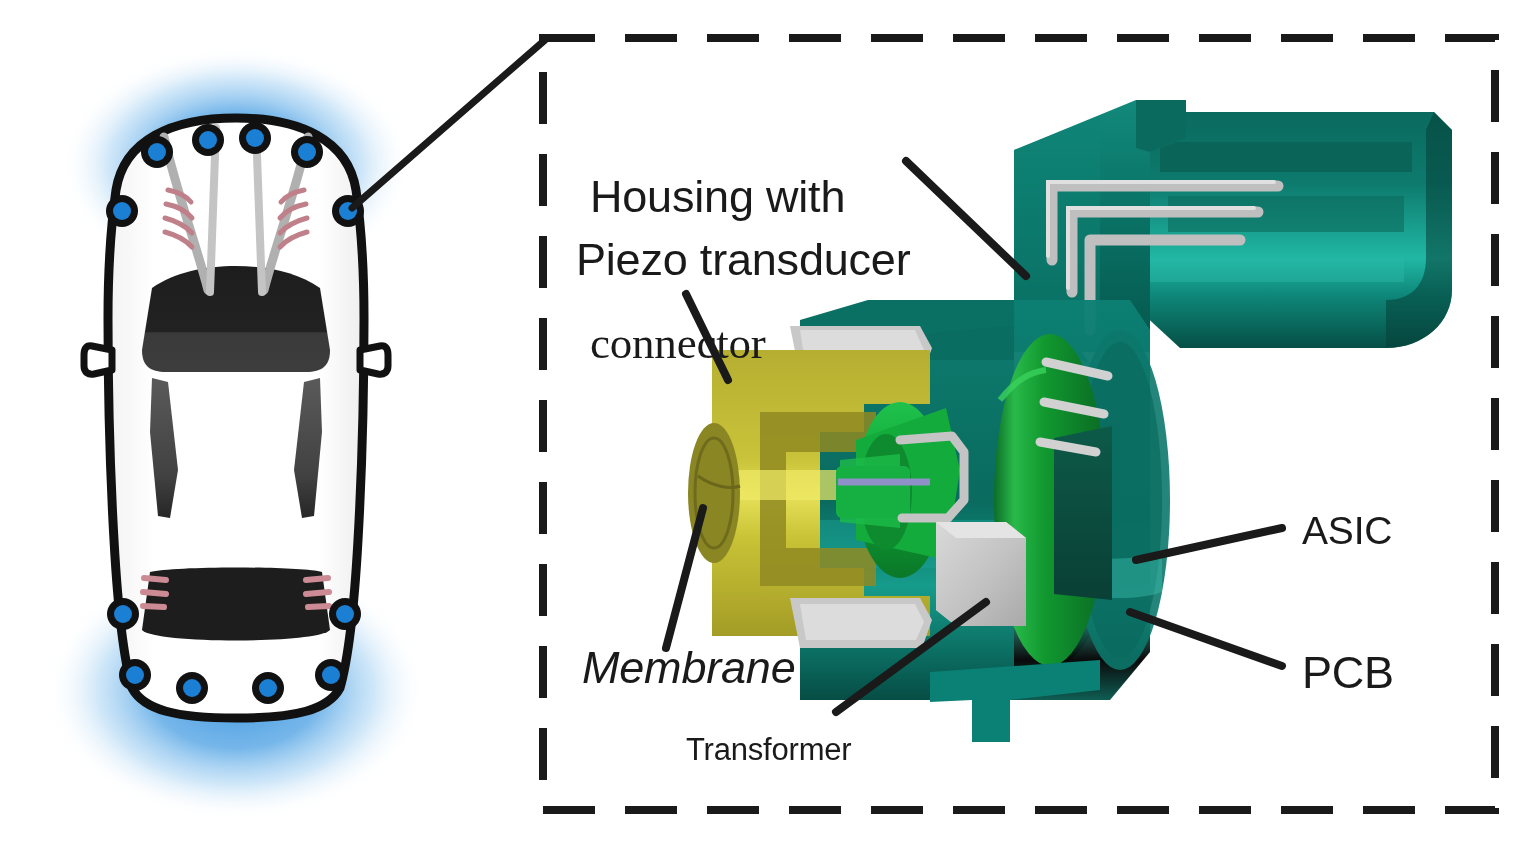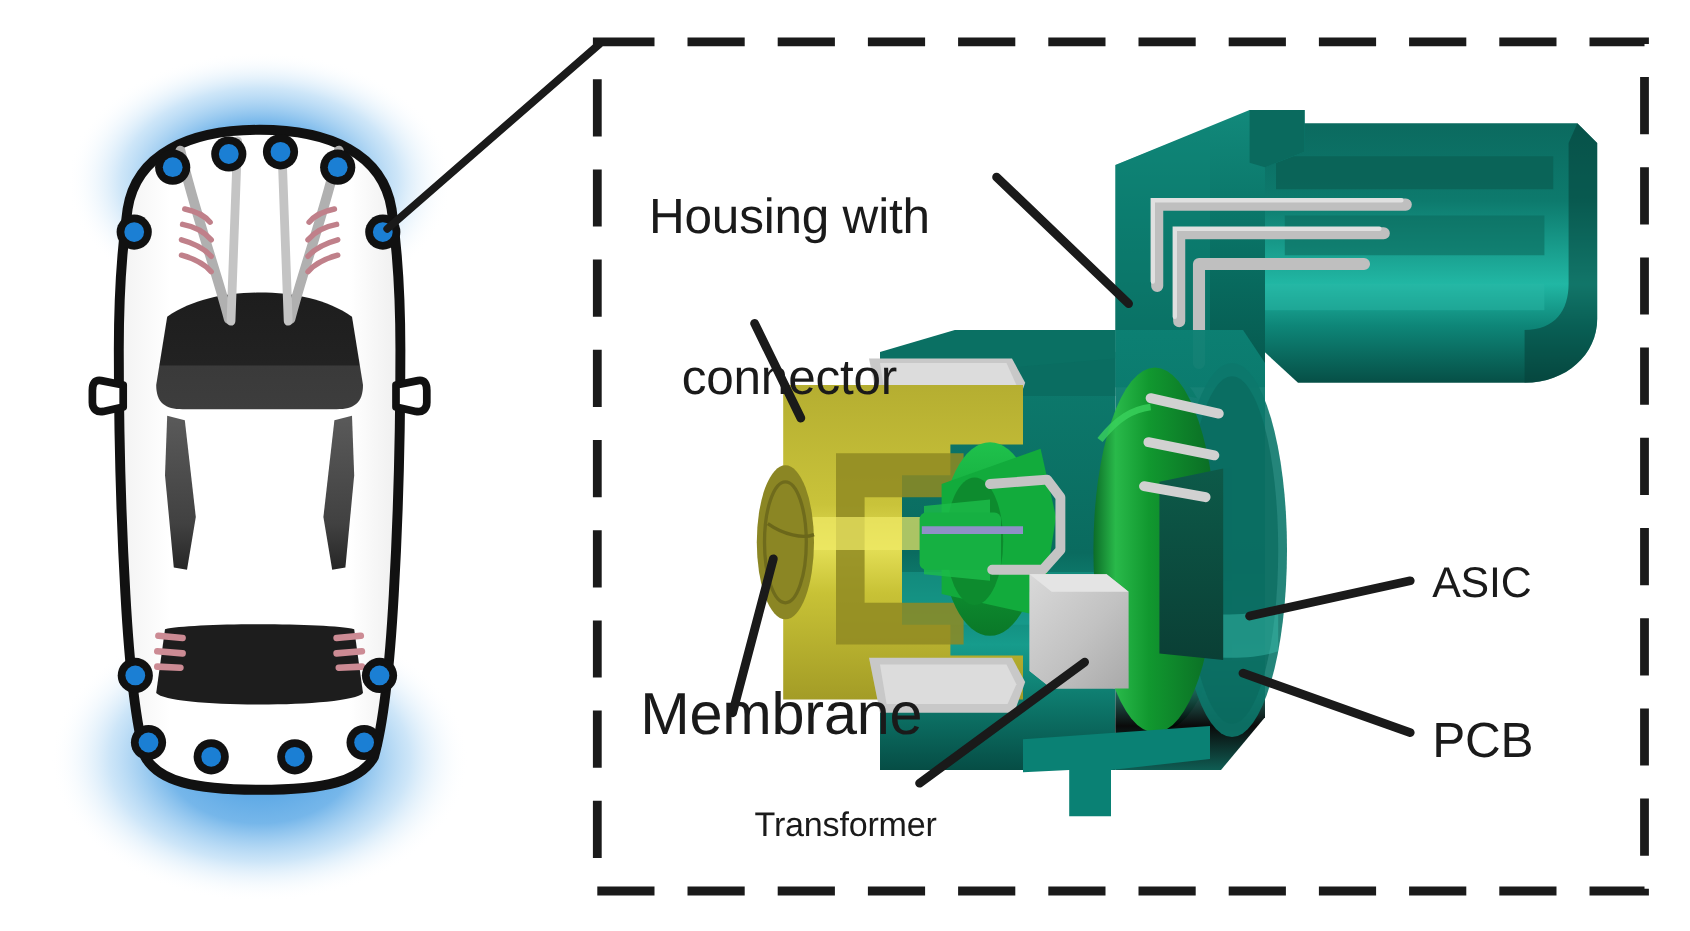--- a/index.html
+++ b/index.html
@@ -23,21 +23,21 @@
   .label-text {
     position: absolute;
     font-family: "Liberation Sans", sans-serif;
     color: #1a1a1a;
     white-space: pre;
     line-height: 1.08;
     letter-spacing: -0.2px;
   }
   #lbl-housing   { left: 590px; top: 76px;  font-size: 45px; }
   #lbl-piezo     { left: 576px; top: 236px; font-size: 45px; }
-  #lbl-membrane  { left: 582px; top: 620px; font-size: 54px; }
+  #lbl-membrane  { left: 582px; top: 644px; font-size: 45px; font-style: italic; }
   #lbl-transformer { left: 686px; top: 733px; font-size: 31px; }
   #lbl-asic      { left: 1302px; top: 510px; font-size: 39px; }
   #lbl-pcb       { left: 1302px; top: 649px; font-size: 45px; }
 </style>
 </head>
 <body>
 
 <div id="figure">
 
   <svg id="fig-svg" width="1536" height="846" viewBox="0 0 1536 846" xmlns="http://www.w3.org/2000/svg">
@@ -369,23 +369,24 @@
         <line x1="836" y1="712" x2="986" y2="602"></line>
         <line x1="1282" y1="528" x2="1136" y2="560"></line>
         <line x1="1282" y1="666" x2="1130" y2="612"></line>
       </g>
     </g>
   </svg>
 
   
   <div class="label-text" id="lbl-housing">
     <div>Housing with</div>
-    <div style="text-align:center;">connector</div>
+    <div style="text-align:left;font-family:Liberation Serif, serif;">connector</div>
   </div>
 
+  <div class="label-text" id="lbl-piezo">Piezo transducer</div>
 
   <div class="label-text" id="lbl-membrane">Membrane</div>
 
   <div class="label-text" id="lbl-transformer">Transformer</div>
 
   <div class="label-text" id="lbl-asic">ASIC</div>
 
   <div class="label-text" id="lbl-pcb">PCB</div>
 
 </div>

